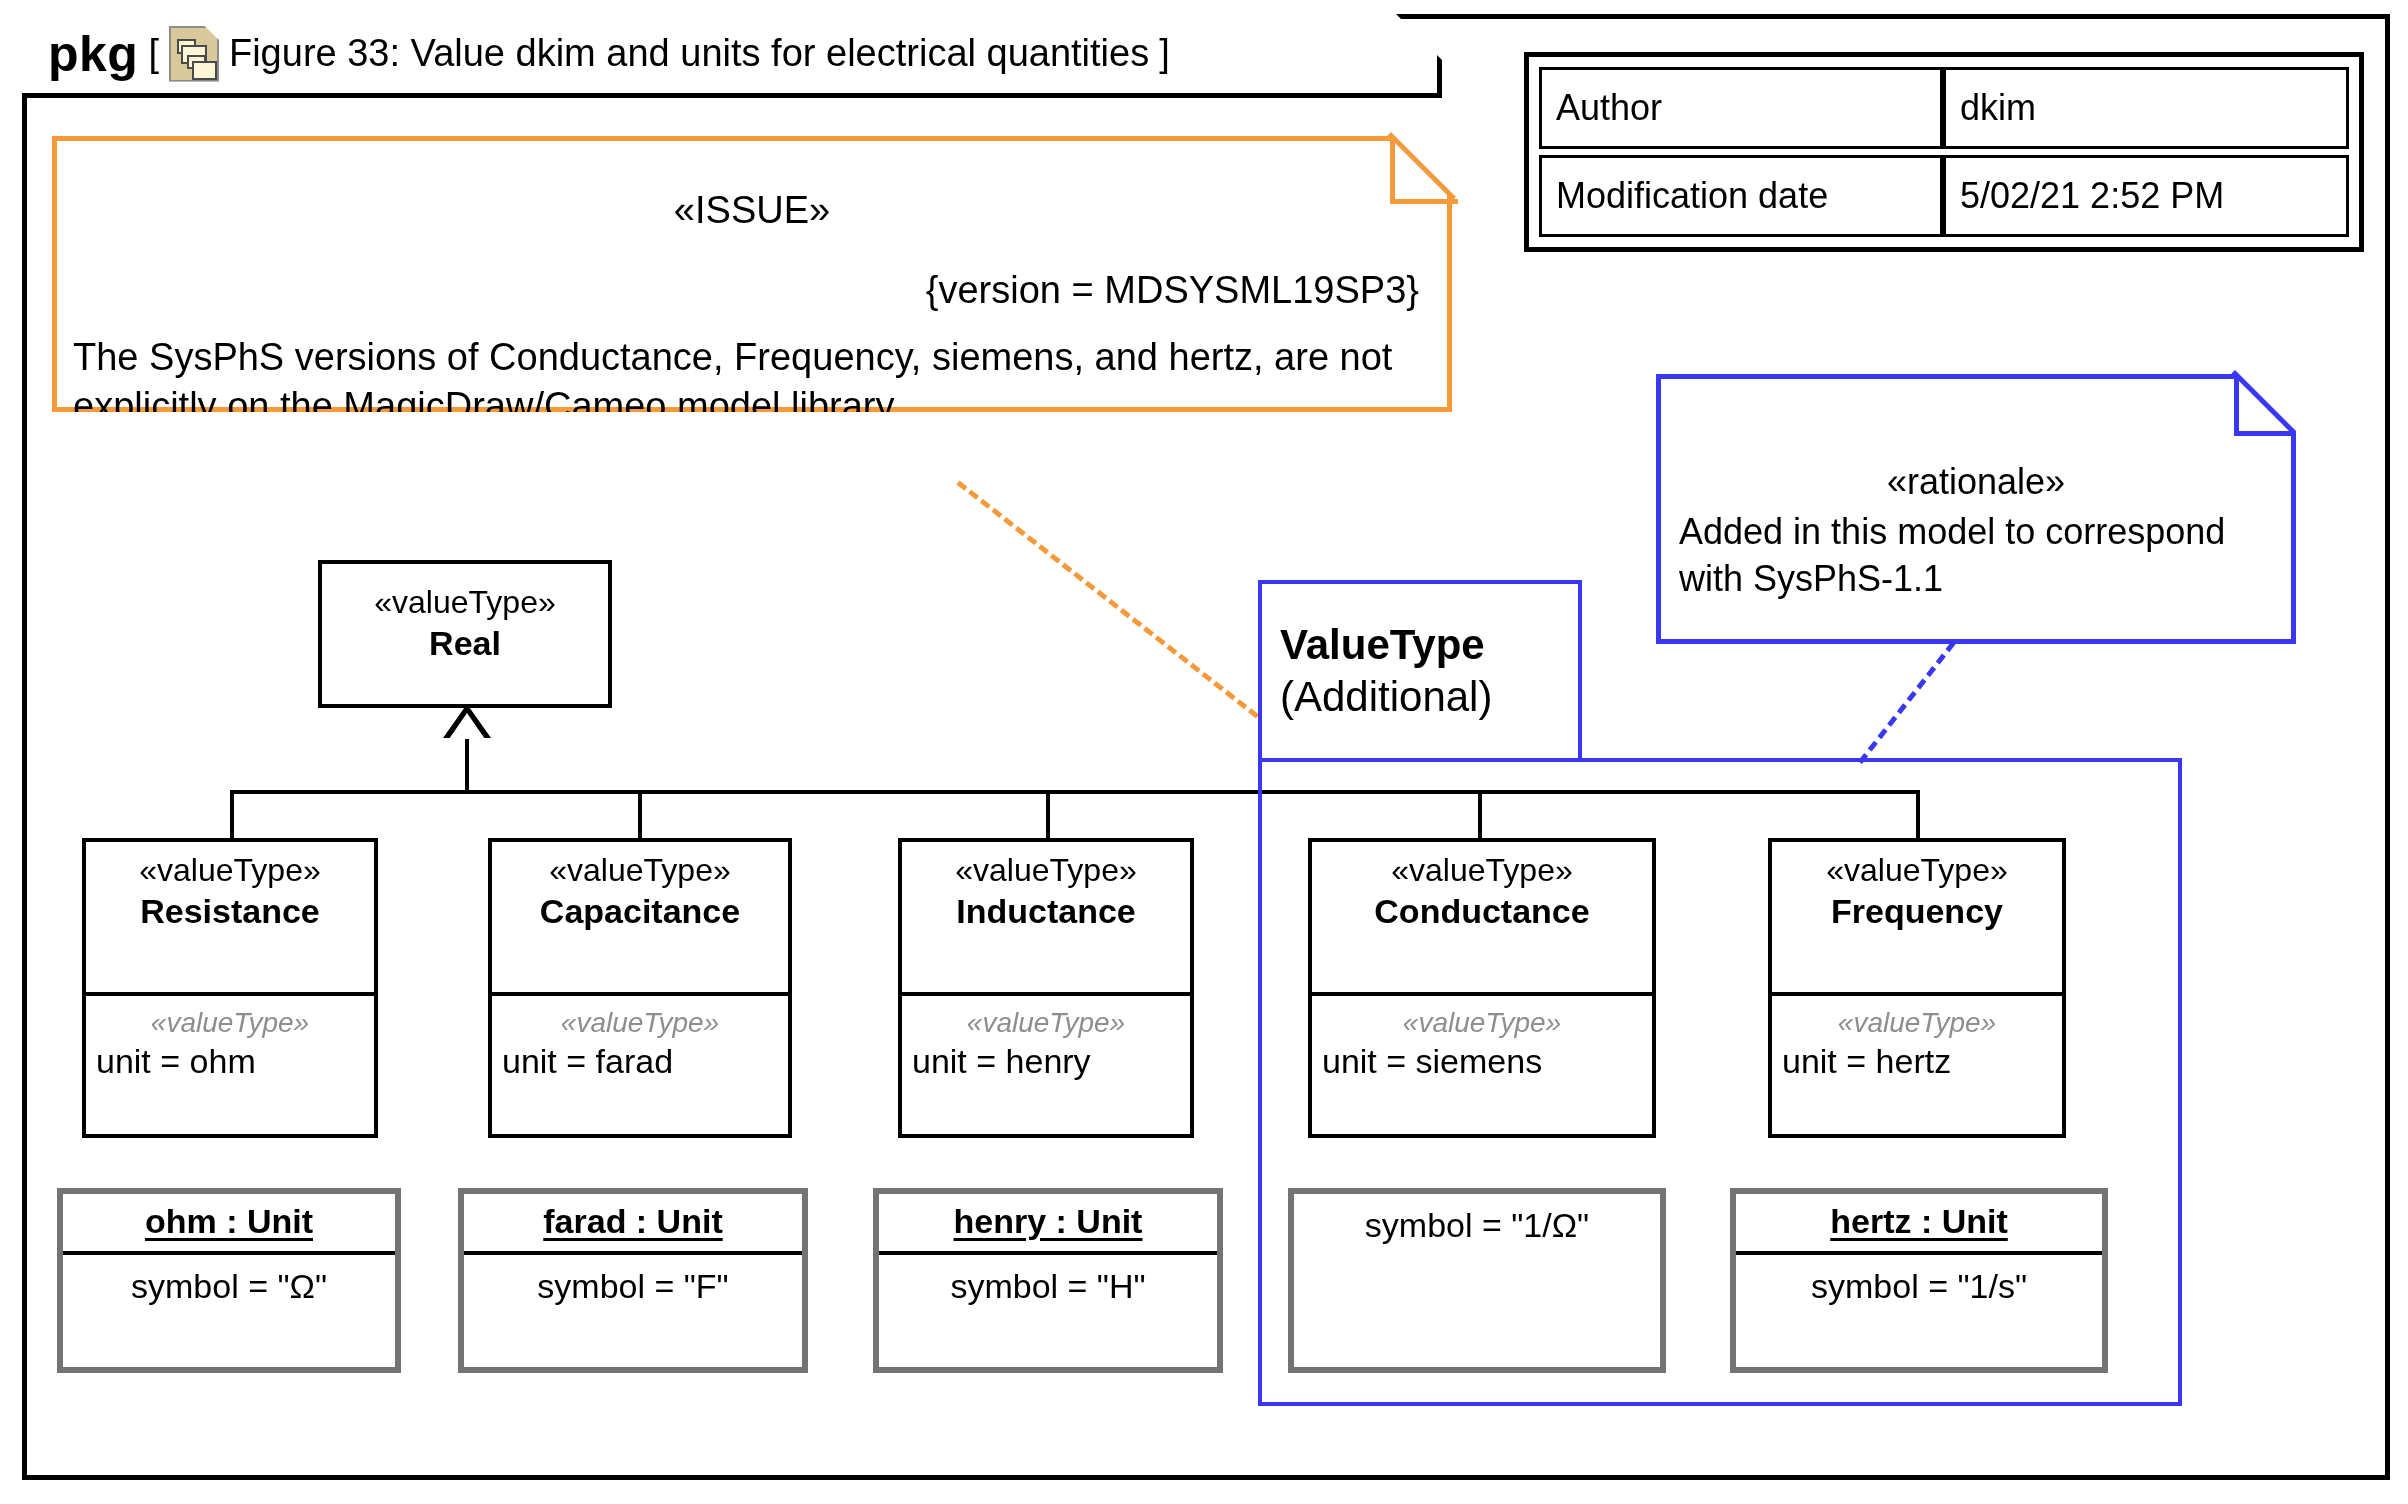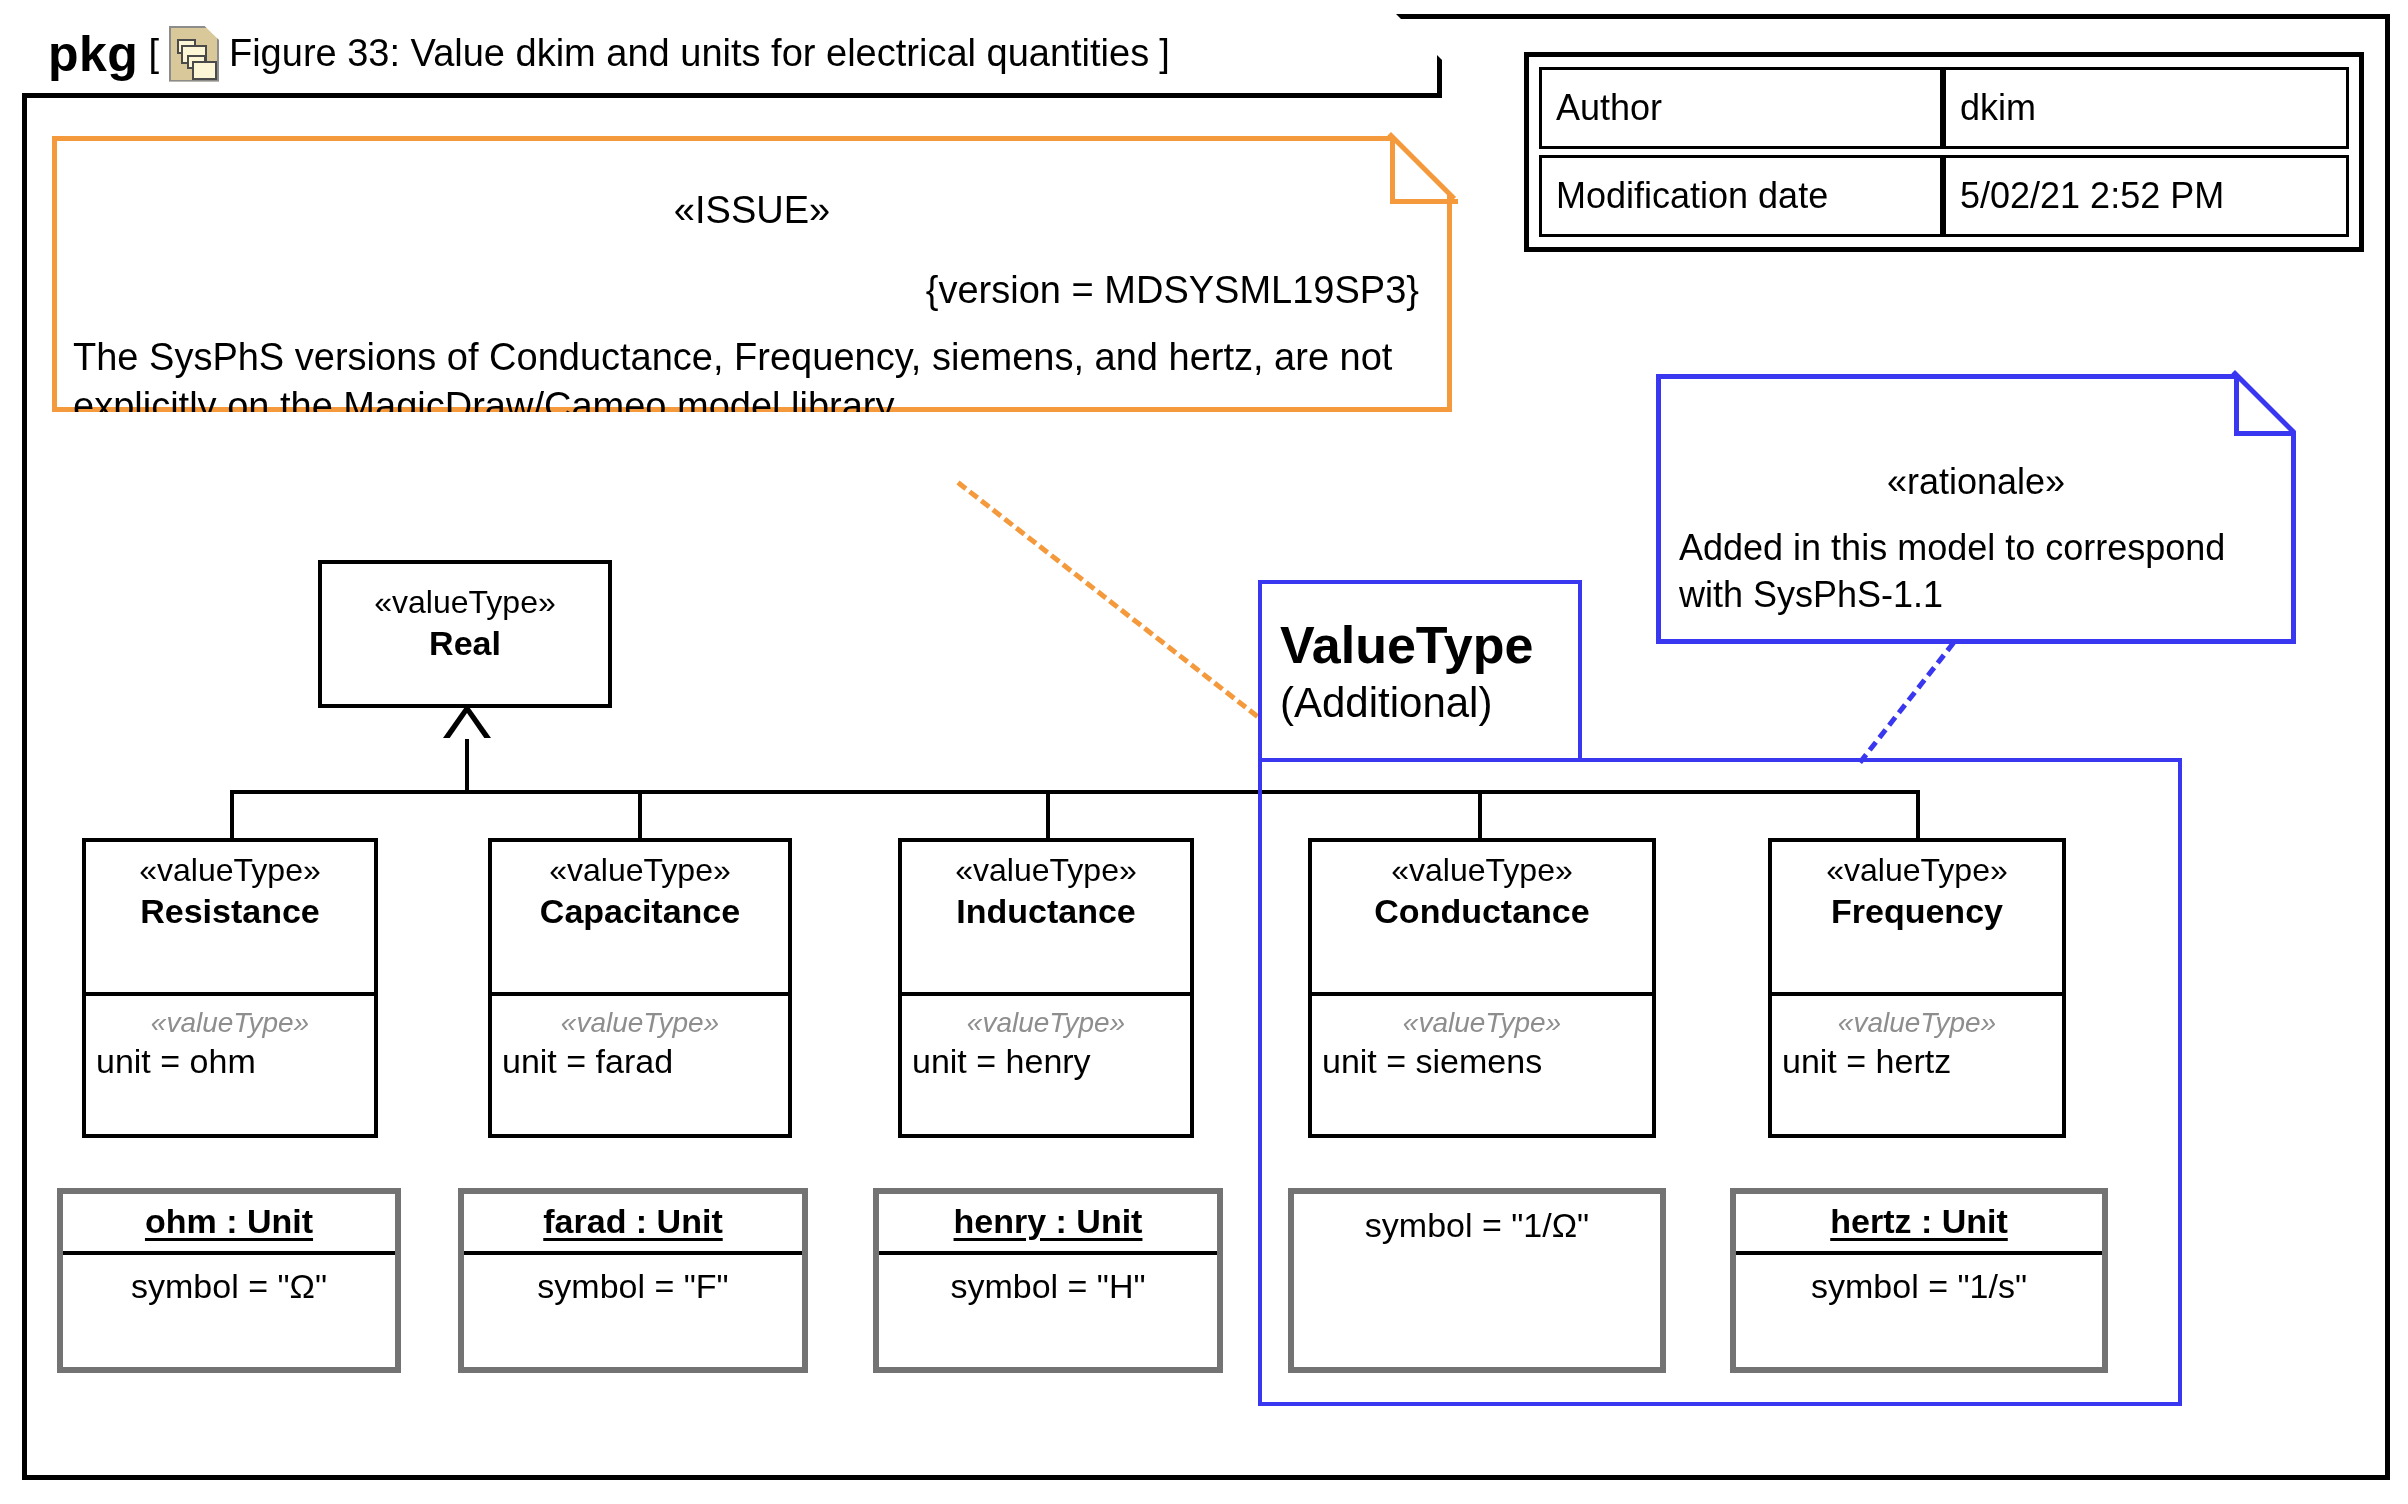--- a/index.html
+++ b/index.html
@@ -139,41 +139,41 @@
     width: 86px; height: 5px;
     background: #3a37f0;
     transform: rotate(45deg);
     transform-origin: left top;
   }
   .rationale-stereo {
     position: absolute; left: 0; right: 0; top: 82px;
     text-align: center; font-size: 36px;
   }
   .rationale-body {
-    position: absolute; left: 18px; right: 10px; top: 146px;
+    position: absolute; left: 18px; right: 10px; top: 130px;
     font-size: 36px; line-height: 1.3;
   }
 
   
   #vt-container-body {
     left: 1258px; top: 758px;
     width: 924px; height: 648px;
     border: 4px solid #3a37f0;
     background: transparent;
   }
   #vt-container-header {
     left: 1258px; top: 580px;
     width: 324px; height: 182px;
     border: 4px solid #3a37f0;
     background: #fff;
     display: flex; flex-direction: column;
     align-items: flex-start; justify-content: center;
     padding-left: 18px;
   }
-  #vt-container-header .t1 { font-size: 52px; font-weight: bold; }
+  #vt-container-header .t1 { font-size: 42px; font-weight: bold; }
   #vt-container-header .t2 { font-size: 42px; margin-top: 4px; }
 
   
   .cls-box {
     border: 4px solid #000;
     background: #fff;
   }
   .cls-name-cmp {
     border-bottom: 4px solid #000;
     text-align: center;

